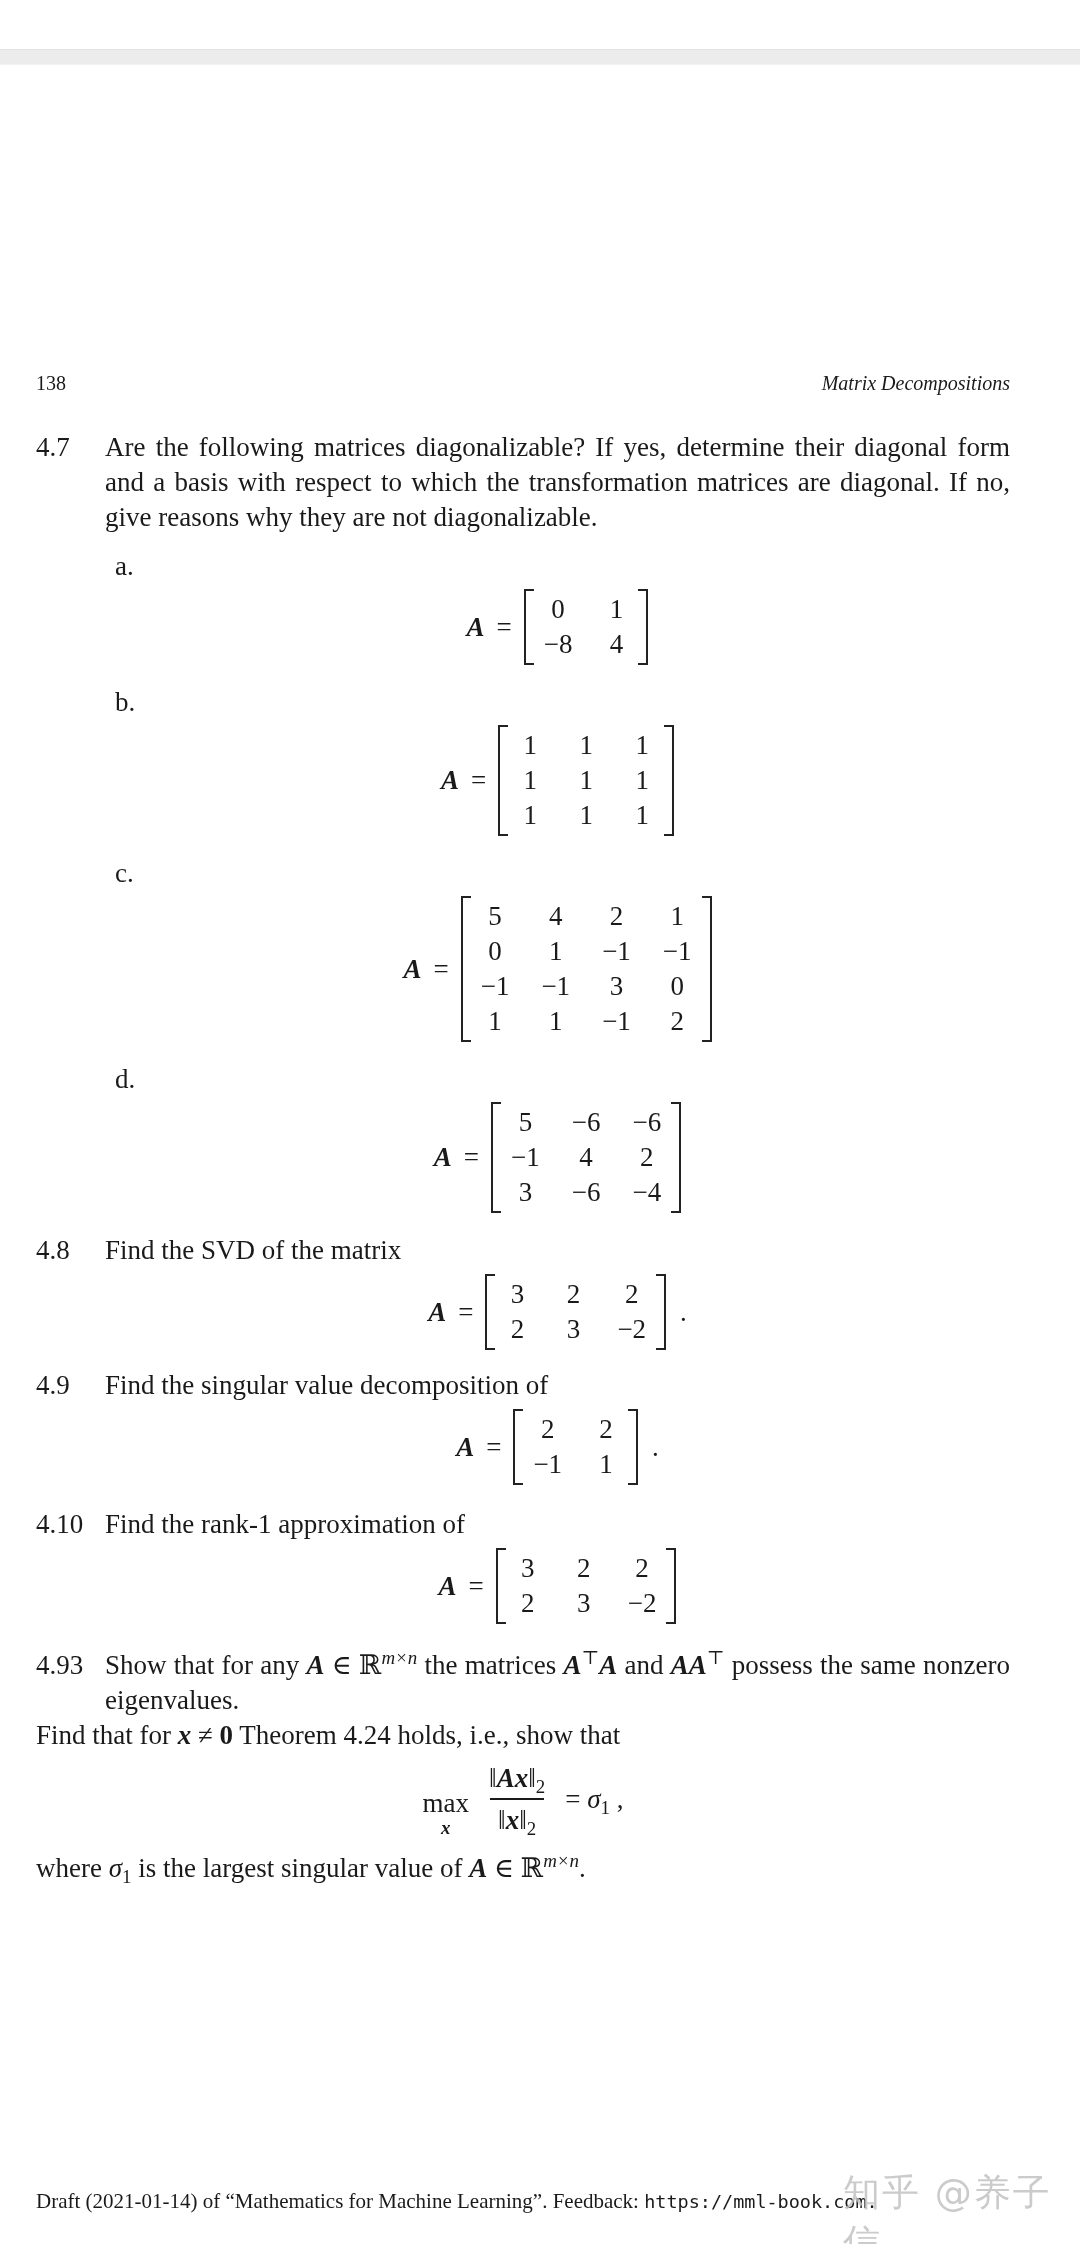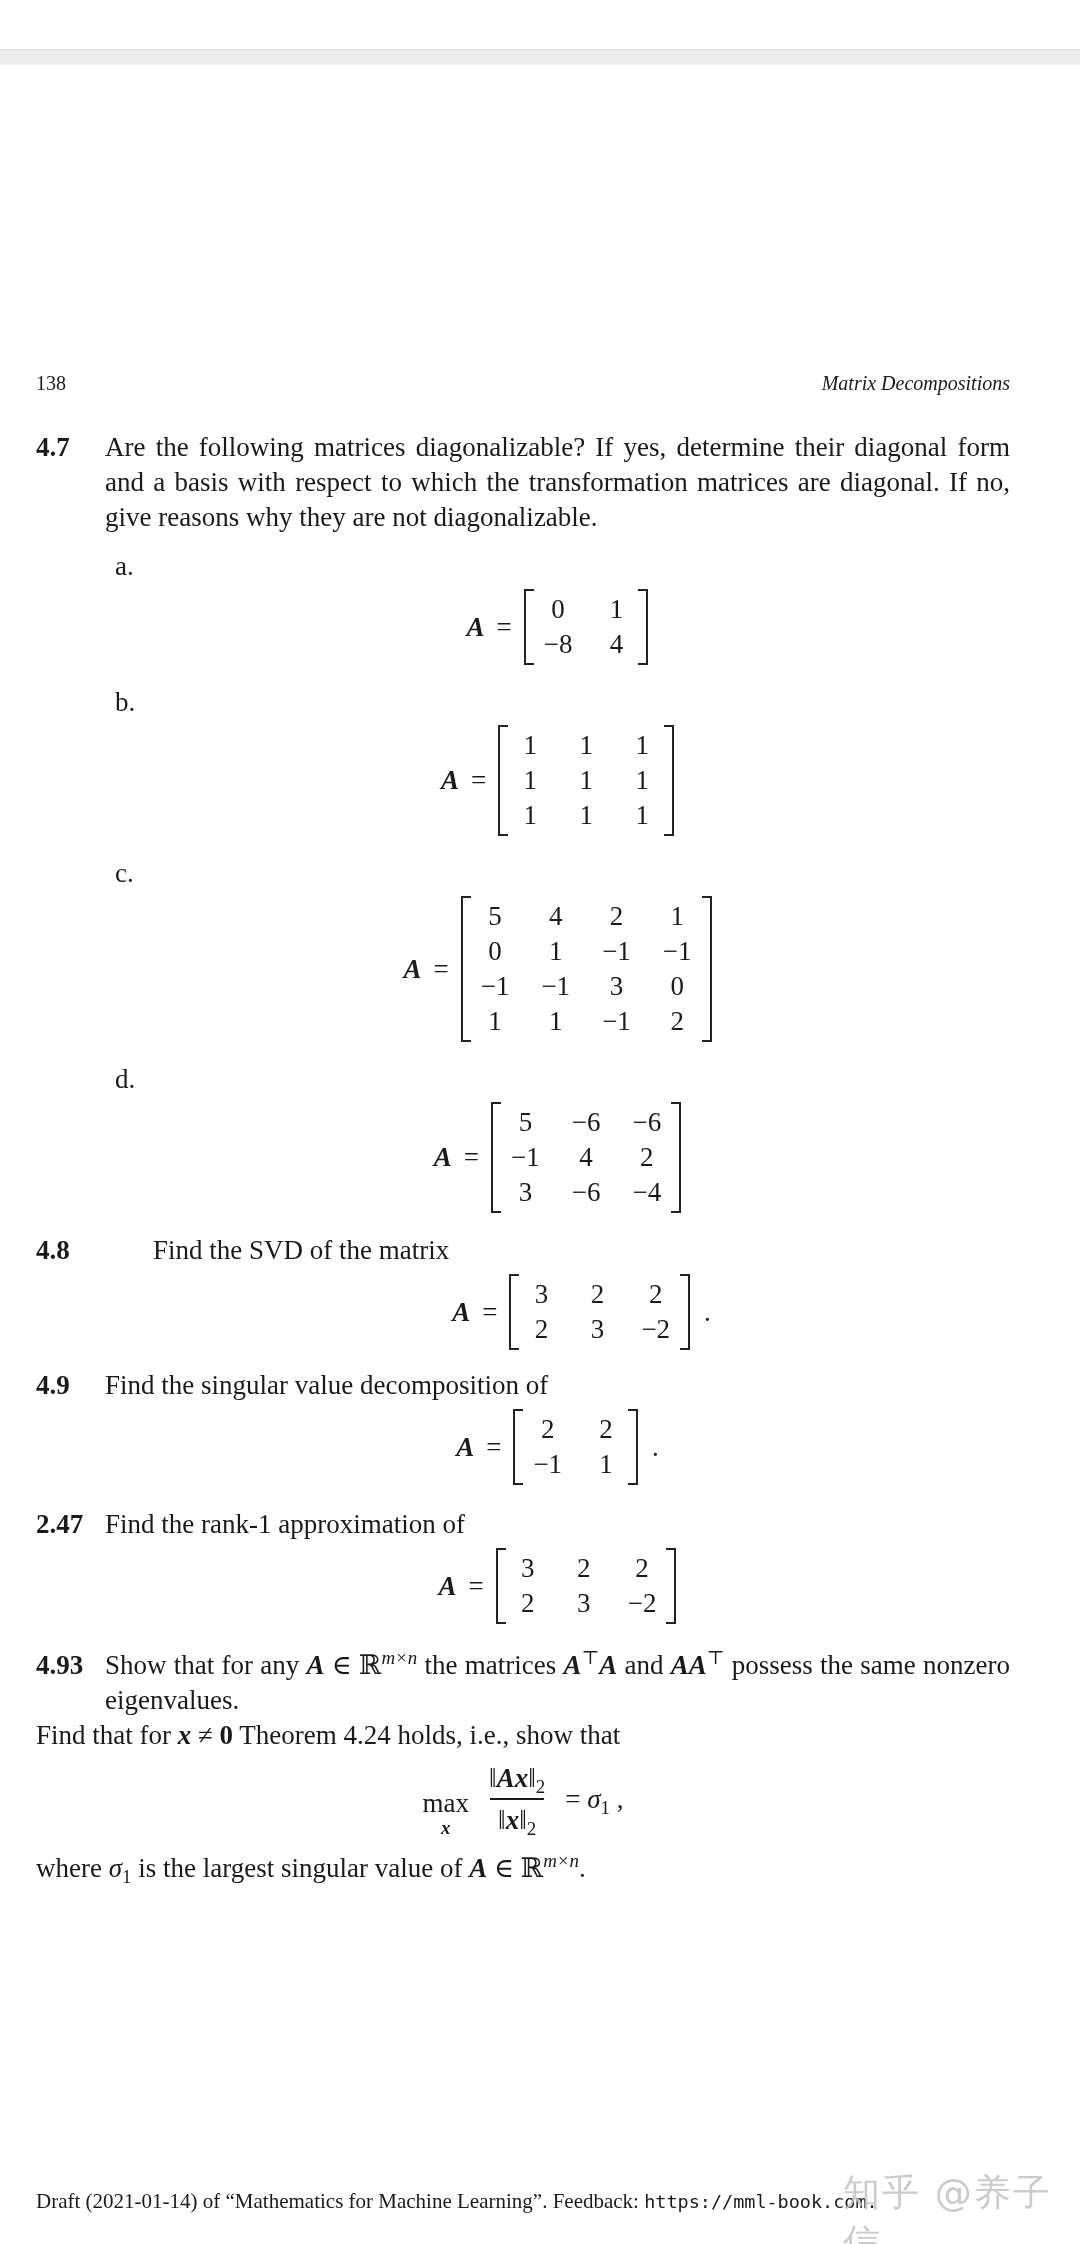--- a/index.html
+++ b/index.html
@@ -15,25 +15,25 @@
     background:#ececec; border-top:1px solid #e2e2e2; border-bottom:1px solid #f3f3f3;
   }
 
   main { position:absolute; top:366px; left:36px; right:70px; }
 
   .pagehead { display:flex; justify-content:space-between; align-items:baseline;
               font-size:20px; line-height:34px; }
   .pagehead .ttl { font-style:italic; }
 
   .ex { display:flex; }
-  .ex-num { width:69px; flex:none; line-height:35px;font-weight:bold; }
+  .ex-num { width:69px; flex:none; line-height:35px; }
   .ex-body { flex:1; text-align:justify; line-height:35px; }
 
   #ex47 { margin-top:30px; }
-  #ex48 { margin-top:2px;gap:48px; }
+  #ex48 { margin-top:2px; }
   #ex49 { margin-top:0; }
   #ex410 { margin-top:4px; }
   #ex411 { margin-top:6px; }
   #ex412 { margin-top:0; }
 
   .part-label { margin:20px 0 2px 10px; line-height:34px; text-align:left; }
   .part-label.first { margin-top:14px; }
 
   .eq { display:flex; justify-content:center; align-items:center;
         margin:6px 0 18px; text-align:left; }
@@ -222,21 +222,21 @@
               <span class="mx-cell">1</span>
             </span>
             <span class="mx-r"></span>
           </span>
         <span class="trail">.</span>
       </div>
     </div>
   </section>
 
   <section class="ex" id="ex410">
-    <span class="ex-num">2.47</span>
+    <span class="ex-num">4.10</span>
     <div class="ex-body">
       <p>Find the rank-1 approximation of</p>
       <div class="eq">
         <span class="sym">A</span>
         <span class="rel">=</span>
         <span class="mx">
             <span class="mx-l"></span>
             <span class="mx-body" style="grid-template-columns: repeat(3, auto);">
               <span class="mx-cell">3</span>
               <span class="mx-cell">2</span>

